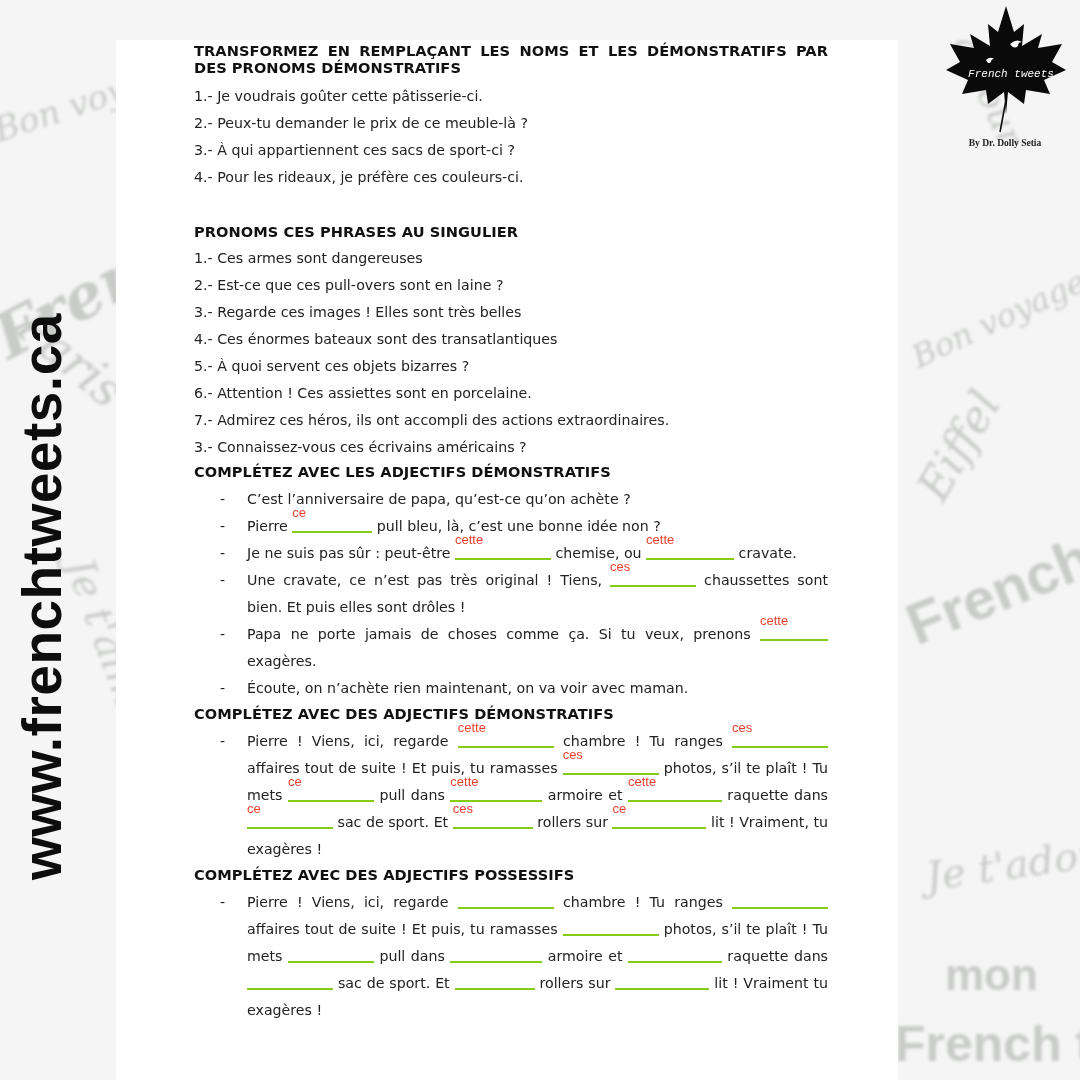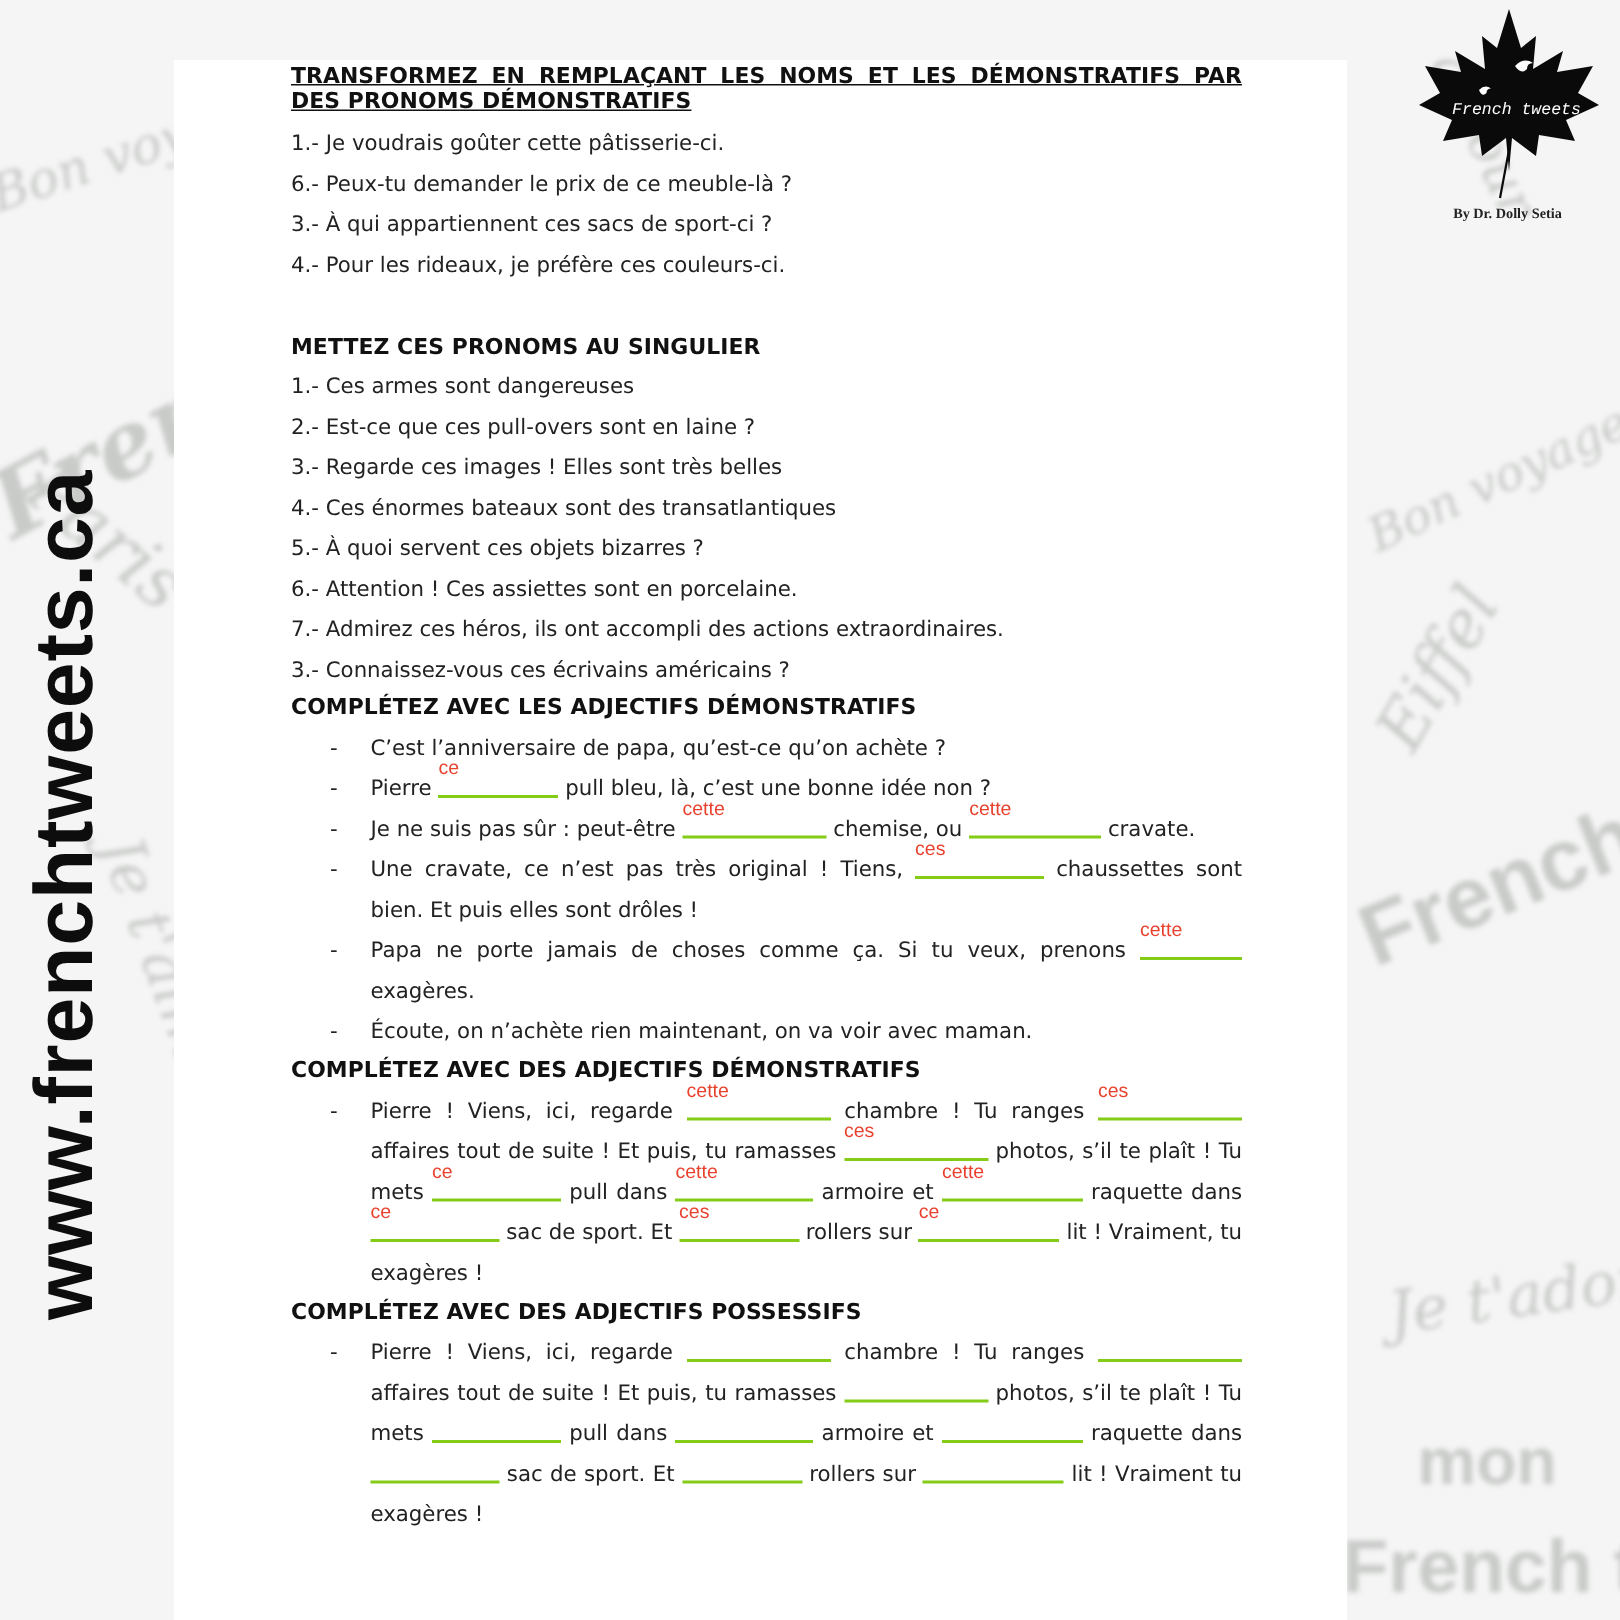--- a/index.html
+++ b/index.html
@@ -36,21 +36,21 @@
     line-height: 27px;
     color: #222;
   }
   .h {
     font-weight: bold;
     font-size: 14.6px;
     line-height: 17px;
     color: #111;
     letter-spacing: 0.05px;
   }
-  .h.justify { text-align: justify; text-align-last: left; text-decoration: underline; }
+  .h.justify { text-align: justify; text-align-last: left; }
   .num-line { height: 27px; white-space: nowrap; }
   .bullet {
     position: relative;
     padding-left: 53px;
     text-align: justify;
     text-align-last: left;
   }
   .bullet .dash {
     position: absolute;
     left: 26px; top: 0;
@@ -139,26 +139,26 @@
   <div class="logo-by">By Dr. Dolly Setia</div>
 </div>
 
 <div class="page">
   <div class="content">
 
     <div style="height:2px;"></div>
     <div class="h justify" style="margin-top:0;">TRANSFORMEZ EN REMPLAÇANT LES NOMS ET LES DÉMONSTRATIFS PAR DES PRONOMS DÉMONSTRATIFS</div>
     <div style="height:7px;"></div>
     <div class="num-line">1.- Je voudrais goûter cette pâtisserie-ci.</div>
-    <div class="num-line">6.- Peux-tu demander le prix de ce meuble-là ?</div>
+    <div class="num-line">2.- Peux-tu demander le prix de ce meuble-là ?</div>
     <div class="num-line">3.- À qui appartiennent  ces sacs de sport-ci ?</div>
     <div class="num-line">4.- Pour les rideaux, je préfère ces couleurs-ci.</div>
 
     <div style="height:32px;"></div>
-    <div class="h">METTEZ CES PRONOMS AU SINGULIER</div>
+    <div class="h">PRONOMS CES PHRASES AU SINGULIER</div>
     <div style="height:5px;"></div>
     <div class="num-line">1.- Ces armes sont dangereuses</div>
     <div class="num-line">2.- Est-ce que ces pull-overs sont en laine ?</div>
     <div class="num-line">3.- Regarde ces images ! Elles sont très belles</div>
     <div class="num-line">4.- Ces énormes bateaux sont des transatlantiques</div>
     <div class="num-line">5.- À quoi servent ces objets bizarres ?</div>
     <div class="num-line">6.- Attention ! Ces assiettes sont en porcelaine.</div>
     <div class="num-line">7.- Admirez ces héros, ils ont accompli des actions extraordinaires.</div>
     <div class="num-line">3.- Connaissez-vous ces écrivains américains ?</div>
 

